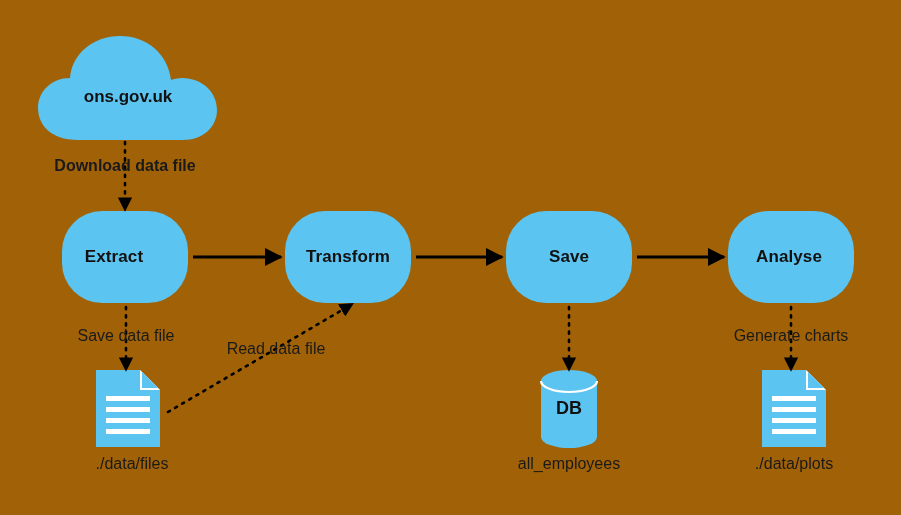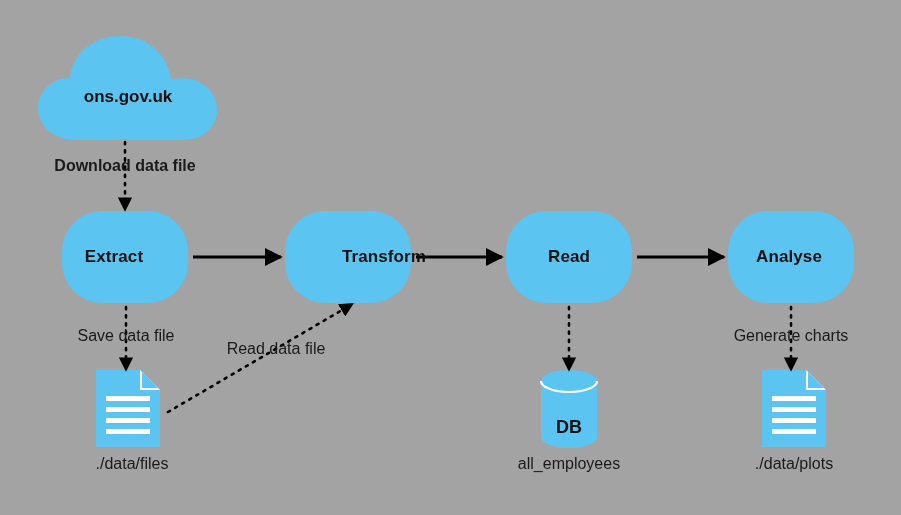--- a/index.html
+++ b/index.html
@@ -4,21 +4,21 @@
 <style>
   html, body {
     margin: 0;
     padding: 0;
     background: #ffffff;
   }
   #canvas {
     position: relative;
     width: 901px;
     height: 515px;
-    background: #a3a3a3;
+    background: #a16207;
     font-family: "Liberation Sans", sans-serif;
     overflow: hidden;
   }
   #svg-layer {
     position: absolute;
     left: 0;
     top: 0;
     width: 901px;
     height: 515px;
   }
@@ -140,27 +140,27 @@
 
     <line x1="569" y1="307" x2="569" y2="366" stroke="#000000" stroke-width="2.6" stroke-dasharray="2.2 6" stroke-linecap="round" marker-end="url(#arrow-dot)"></line>
 
     <line x1="791" y1="307" x2="791" y2="366" stroke="#000000" stroke-width="2.6" stroke-dasharray="2.2 6" stroke-linecap="round" marker-end="url(#arrow-dot)"></line>
   </svg>
 
   <div class="node-label cloud-label" style="left:38px; top:87px; width:180px;">ons.gov.uk</div>
 
   <div class="node-label proc-label" style="left:62px; top:247px; width:104px;">Extract</div>
 
-  <div class="node-label proc-label" style="left:285px; top:247px; width:126px;margin-left:36px;">Transform</div>
+  <div class="node-label proc-label" style="left:285px; top:247px; width:126px;">Transform</div>
 
-  <div class="node-label proc-label" style="left:506px; top:247px; width:126px;">Read</div>
+  <div class="node-label proc-label" style="left:506px; top:247px; width:126px;">Save</div>
 
   <div class="node-label proc-label" style="left:728px; top:247px; width:122px;">Analyse</div>
 
-  <div class="node-label db-label" style="left:529px; top:398px; width:80px;margin-top:19px;">DB</div>
+  <div class="node-label db-label" style="left:529px; top:398px; width:80px;">DB</div>
 
   <div class="store-caption" style="left:52px; top:455px; width:160px;">./data/files</div>
 
   <div class="store-caption" style="left:489px; top:455px; width:160px;">all_employees</div>
 
   <div class="store-caption" style="left:714px; top:455px; width:160px;">./data/plots</div>
 
   <div class="edge-label" style="left:25px; top:157px; width:200px;font-weight:bold;">Download data file</div>
 
   <div class="edge-label" style="left:46px; top:327px; width:160px;">Save data file</div>

